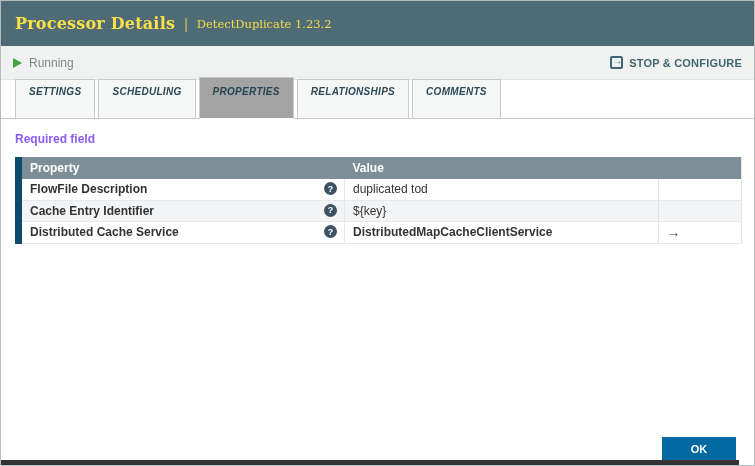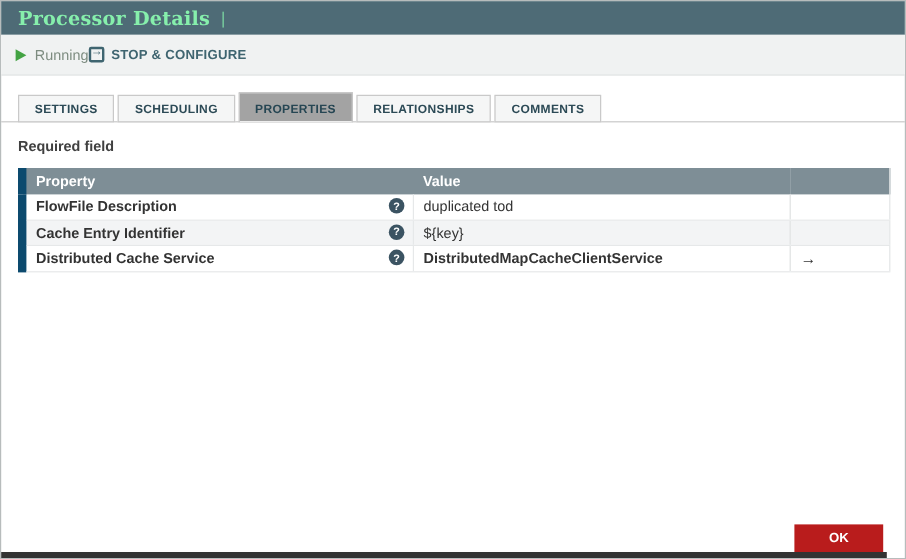--- a/index.html
+++ b/index.html
@@ -9,37 +9,37 @@
     font-family: "Liberation Sans", sans-serif;
     background: #ffffff;
     position: relative;
     overflow: hidden;
   }
 
   .dialog { position: absolute; inset: 0; background: #fff; border: 1px solid #b7bcbc; }
 
   
   .dialog-header {
-    height: 28px; background: #4e6b76; color: #86efac;
+    height: 45px; background: #4e6b76; color: #fde047;
     display: flex; align-items: center; padding: 0 14px;
   }
   .dialog-title {
     font-family: "DejaVu Serif", serif;
     font-size: 16px; font-weight: bold; letter-spacing: .2px;
   }
   .dialog-sep { margin: 0 9px; font-weight: normal; opacity: .75; font-size: 14px; }
   .processor-name {
     font-family: "DejaVu Serif", serif;
     font-size: 11.5px; font-weight: normal; opacity: .95;
   }
 
   
   .status-bar {
     height: 34px; background: #f0f2f2;
-    display: flex; align-items: center;
+    display: flex; justify-content: space-between; align-items: center;
     padding: 0 12px; border-bottom: 1px solid #e2e5e5;
   }
   .status-left { display: flex; align-items: center; gap: 7px; color: #7d8c80; font-size: 12px; }
   .play-icon {
     width: 0; height: 0;
     border-left: 9px solid #43a343;
     border-top: 5px solid transparent; border-bottom: 5px solid transparent;
   }
   .status-right {
     display: flex; align-items: center; gap: 6px;
@@ -56,32 +56,32 @@
   }
 
   
   .tabbar {
     display: flex; align-items: flex-end;
     border-bottom: 1px solid #c9c9c9;
     padding-left: 14px; margin-top: 13px; height: 26px;
   }
   .tab {
     font-size: 10px; font-weight: bold; color: #2c4a56;
-    padding: 6px 13px 4px 13px;
+    padding: 6px 13px 21px 13px;
     border: 1px solid #c9c9c9; background: #f5f6f6;
     margin-right: 3px; position: relative; top: 1px;
-    cursor: pointer; letter-spacing: .3px; white-space: nowrap;
+    cursor: pointer; letter-spacing: .3px; white-space: nowrap; font-style: italic;
   }
   .tab.active {
     background: #a3a3a3; border-bottom-color: #fff;
     padding-top: 8px; color: #264653; text-align: center;
   }
 
   
-  .required-label { margin: 13px 14px 11px 14px; font-size: 12px; font-weight: bold; color: #404040; }
+  .required-label { margin: 13px 14px 11px 14px; font-size: 12px; font-weight: bold; color: #8b5cf6; }
 
   
   .prop-table {
     border-collapse: collapse; margin-left: 14px; width: 723px;
     font-size: 12px; table-layout: fixed;
     border-left: 7px solid #0c4a6e; border-right: 1px solid #e3e5e6;
   }
   .prop-table col.c-prop { width: 326px; }
   .prop-table col.c-val  { width: 314px; }
   .prop-table col.c-goto { width: 83px; }
@@ -109,37 +109,38 @@
   .bold-value .val-cell { font-weight: bold; }
   .goto-cell {
     border-left: 1px solid #dfe1e2; padding-left: 12px;
     color: #333; font-weight: bold; font-size: 13px; cursor: pointer;
   }
 
   
   .ok-button {
     position: absolute; right: 18px; bottom: 5px;
     width: 74px; height: 23px;
-    background: #b91c1c; color: #fff;
+    background: #0369a1; color: #fff;
     border: none; font-size: 11px; font-weight: bold;
     font-family: "Liberation Sans", sans-serif; cursor: pointer;
   }
   .bottom-strip {
     position: absolute; left: 0; bottom: 0;
     width: 738px; height: 5px; background: #333;
   }
 </style>
 </head>
 <body>
 
 <div class="dialog">
 
   <div class="dialog-header">
     <span class="dialog-title">Processor Details</span>
     <span class="dialog-sep">|</span>
+    <span class="processor-name">DetectDuplicate 1.23.2</span>
   </div>
 
   <div class="status-bar">
     <div class="status-left">
       <span class="play-icon"></span>
       <span>Running</span>
     </div>
     <div class="status-right">
       <span class="sc-icon"></span>
       <span>STOP &amp; CONFIGURE</span>

